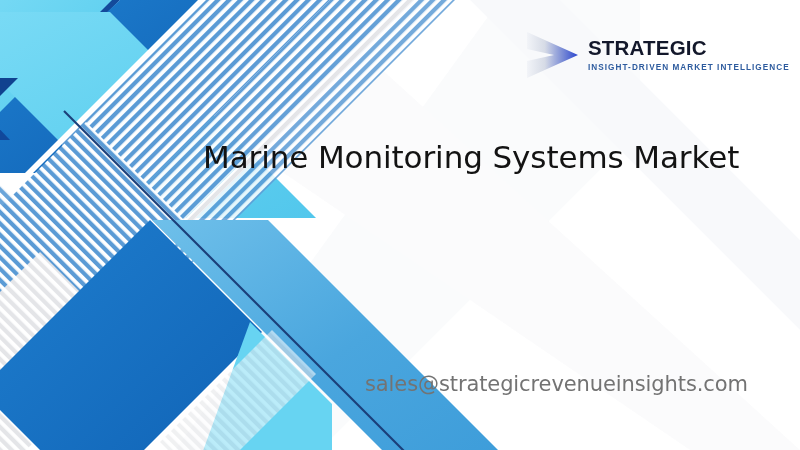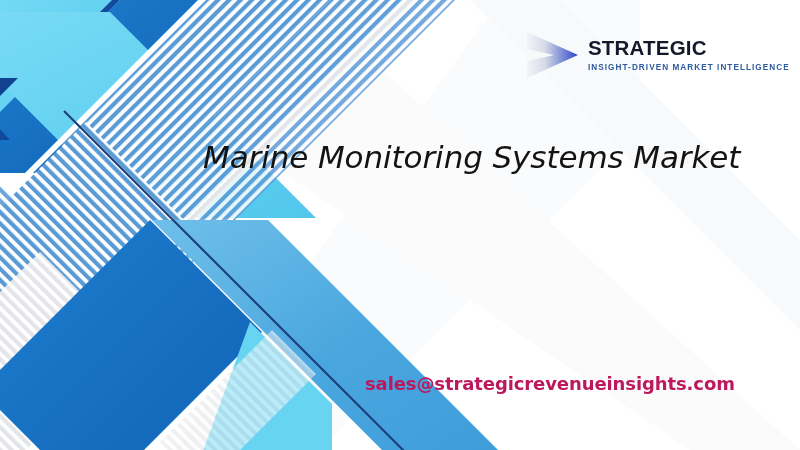--- a/index.html
+++ b/index.html
@@ -57,33 +57,32 @@
     position:absolute;
     left:203px; top:138px;
     width:590px;
     font-family:"DejaVu Sans", sans-serif;
     font-weight:400;
     font-size:31px;
     line-height:38px;
     color:#131313;
     letter-spacing:-0.1px;
     white-space:nowrap;
-    font-style:italic;
   }
 
   
   #email{
     position:absolute;
     left:365px; top:371px;
     width:420px;
     font-family:"DejaVu Sans", sans-serif;
-    font-weight:700;
-    font-size:18px;
+    font-weight:400;
+    font-size:21px;
     line-height:26px;
-    color:#be185d;
+    color:#737373;
     letter-spacing:-0.1px;
     white-space:nowrap;
   }
 </style>
 </head>
 <body>
 
 <div id="slide">
 
   <svg id="art" viewBox="0 0 800 450" width="800" height="450" xmlns="http://www.w3.org/2000/svg" preserveAspectRatio="none">

